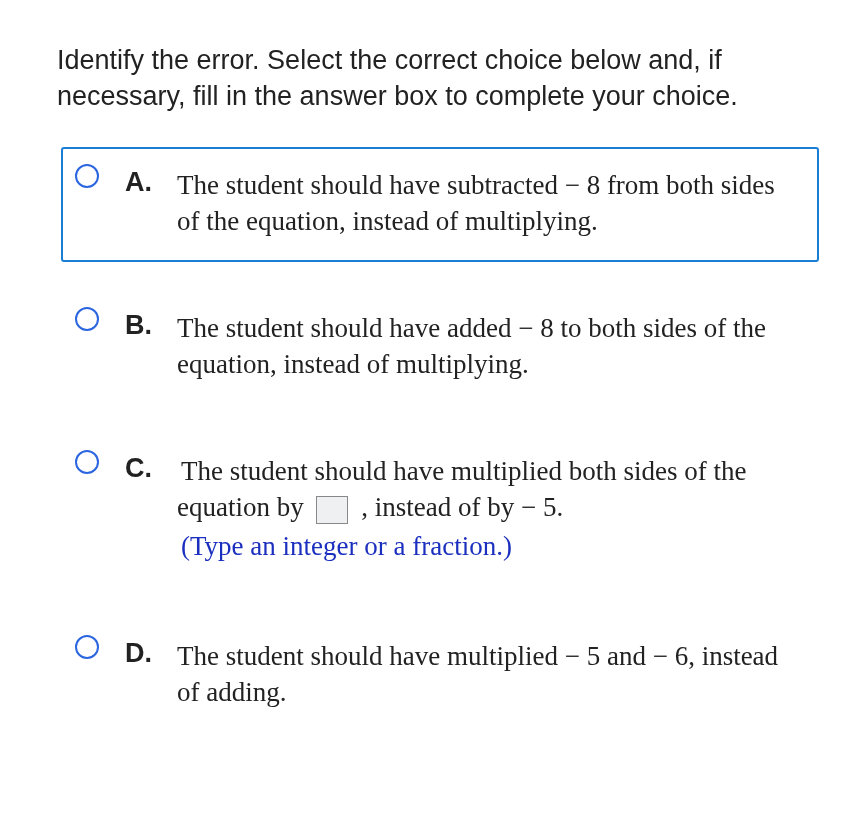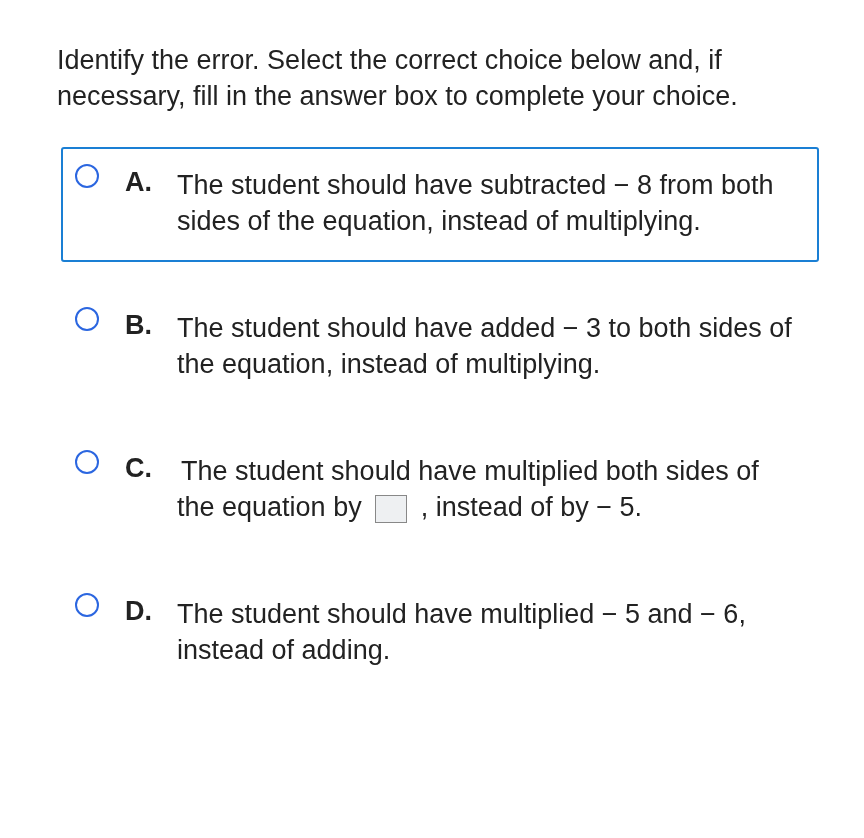--- a/index.html
+++ b/index.html
@@ -51,20 +51,21 @@
       flex: 1;
     }
     .letter {
       font-weight: bold;
       white-space: nowrap;
       min-width: 30px;
     }
     .text {
       line-height: 1.35;
       flex: 1;
+      font-family: Liberation Serif, serif;
     }
     .mini-input {
       display: inline-block;
       width: 32px;
       height: 28px;
       border: 1px solid #888;
       background: #eef0f2;
       vertical-align: middle;
       margin: 0 2px;
     }
@@ -86,30 +87,31 @@
     <div class="choice-body">
       <span class="letter">A.</span>
       <span class="text">The student should have subtracted  − 8 from both sides of the equation, instead of multiplying.</span>
     </div>
   </div>
 
   <div class="choice">
     <div class="radio"></div>
     <div class="choice-body">
       <span class="letter">B.</span>
-      <span class="text">The student should have added  − 3 to both sides of the equation, instead of multiplying.</span>
+      <span class="text">The student should have added  − 8 to both sides of the equation, instead of multiplying.</span>
     </div>
   </div>
 
   <div class="choice">
     <div class="radio"></div>
     <div class="choice-body">
       <span class="letter">C.</span>
       <span class="text">
         <span>The student should have multiplied both sides of the equation by </span><span class="mini-input"></span><span> , instead of by  − 5.</span>
+        <span class="hint">(Type an integer or a fraction.)</span>
       </span>
     </div>
   </div>
 
   <div class="choice">
     <div class="radio"></div>
     <div class="choice-body">
       <span class="letter">D.</span>
       <span class="text">The student should have multiplied  − 5 and − 6, instead of adding.</span>
     </div>

